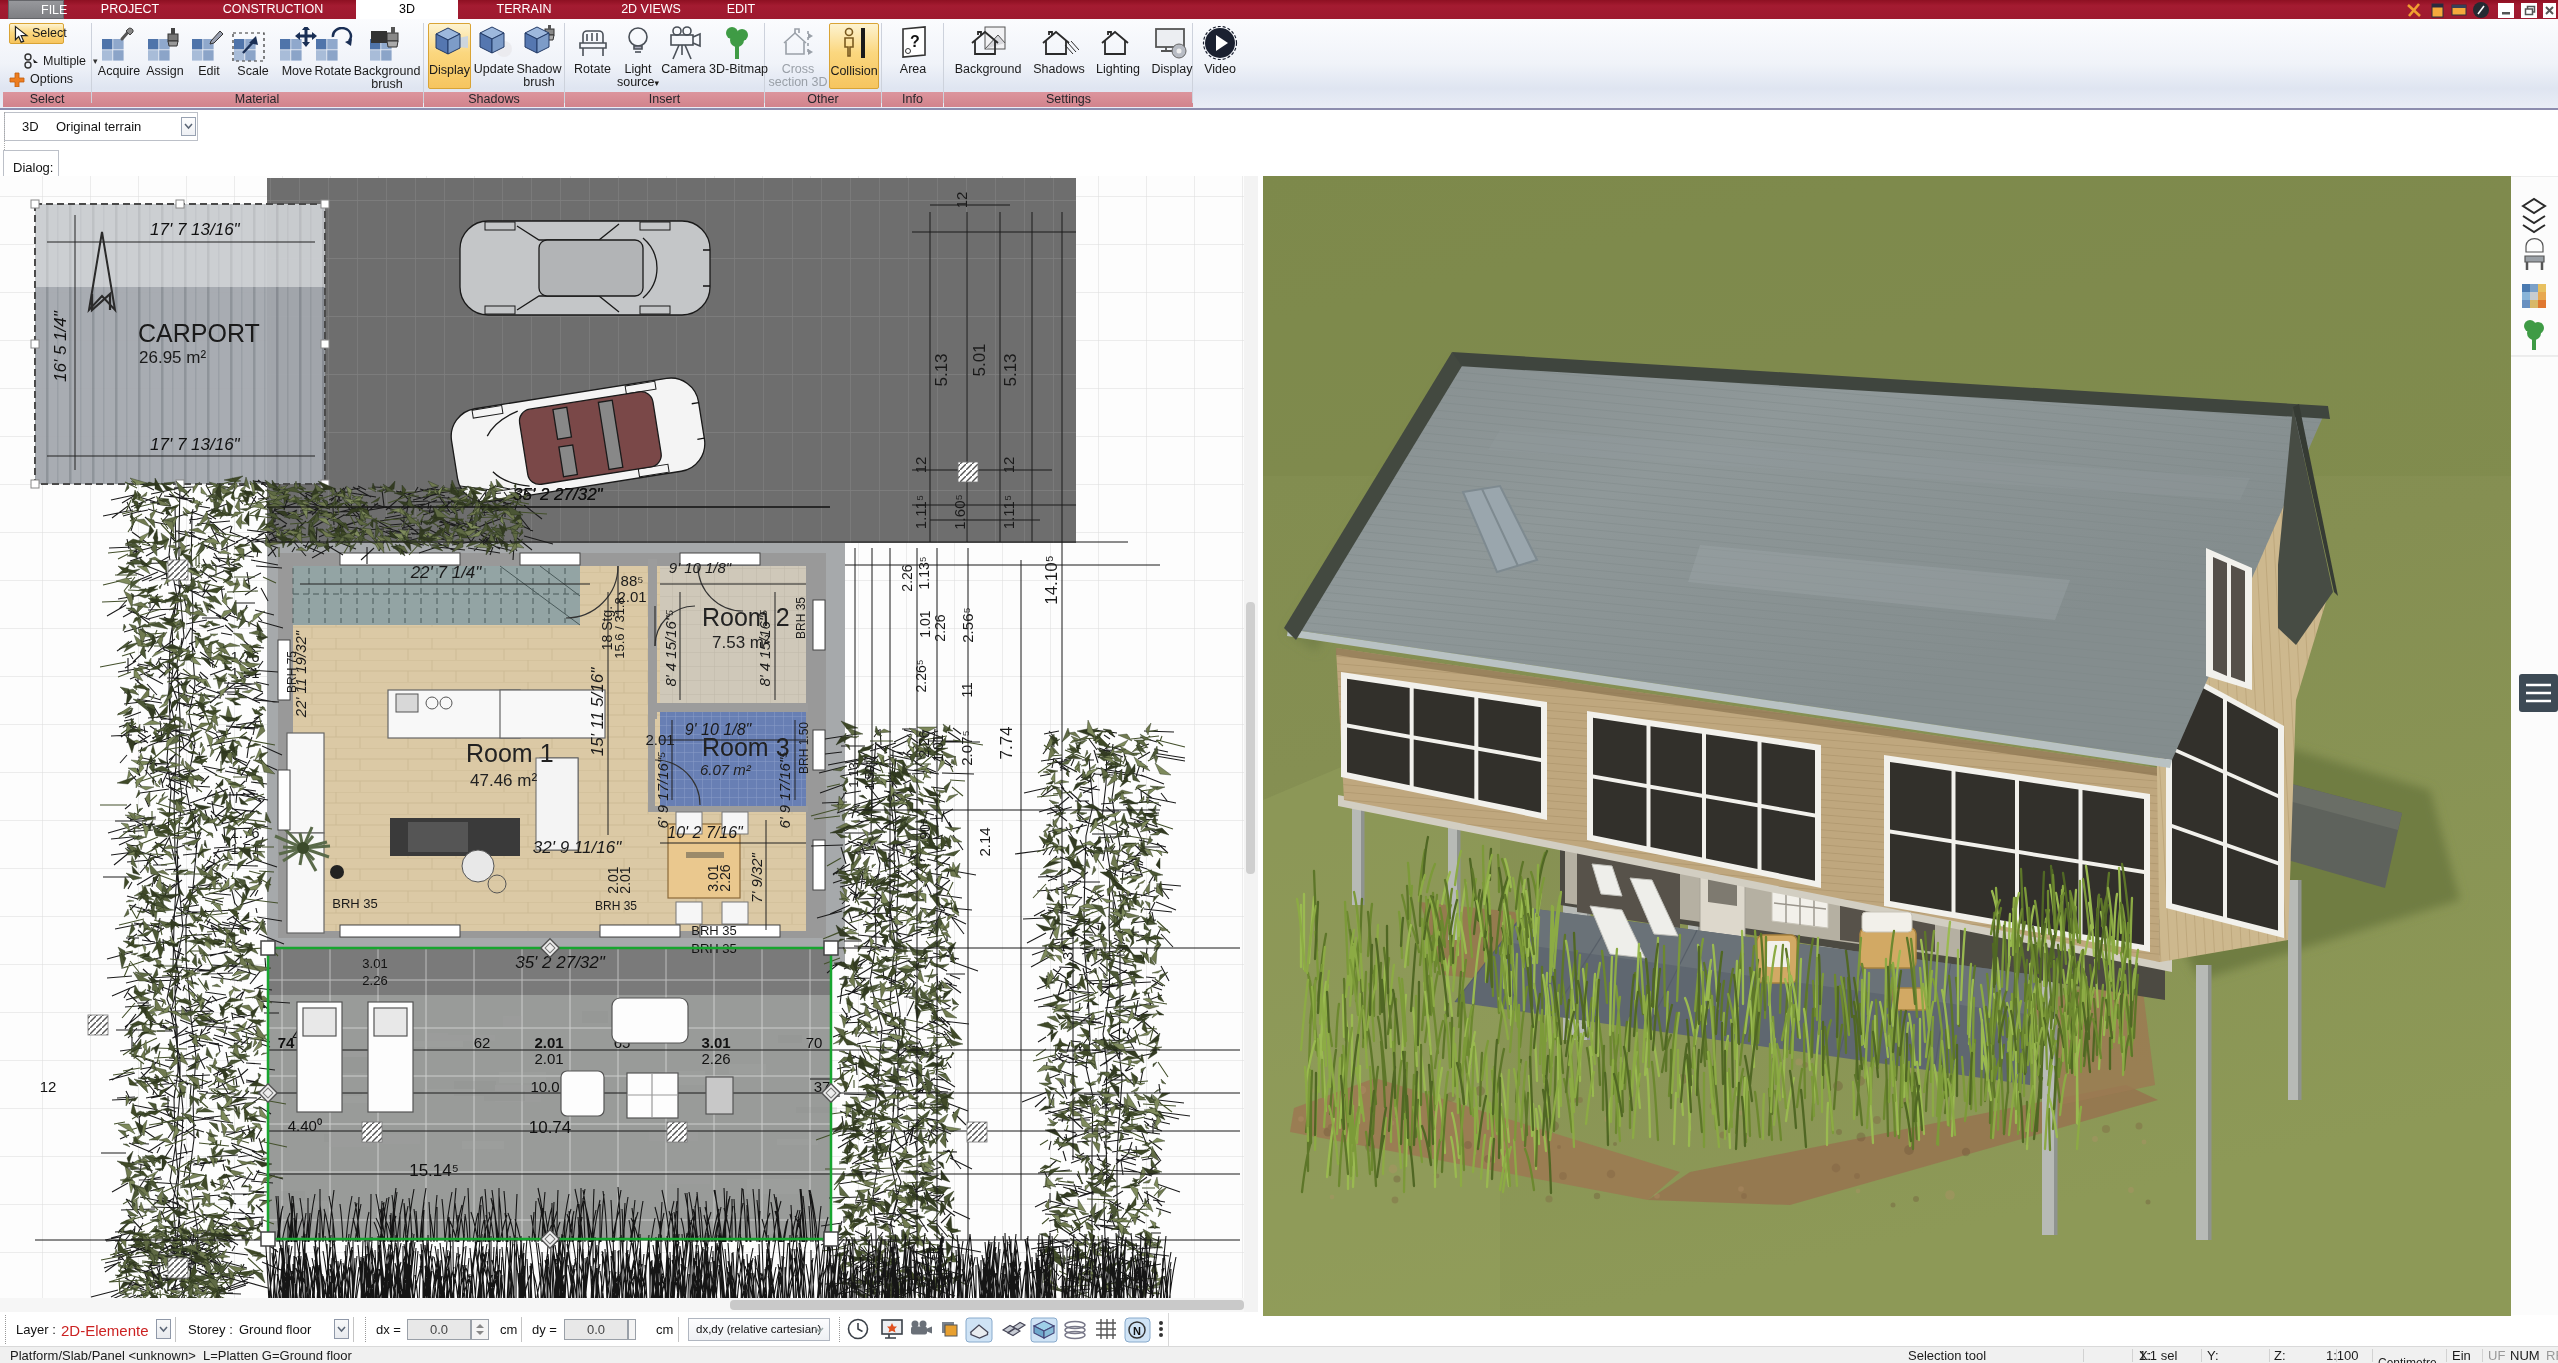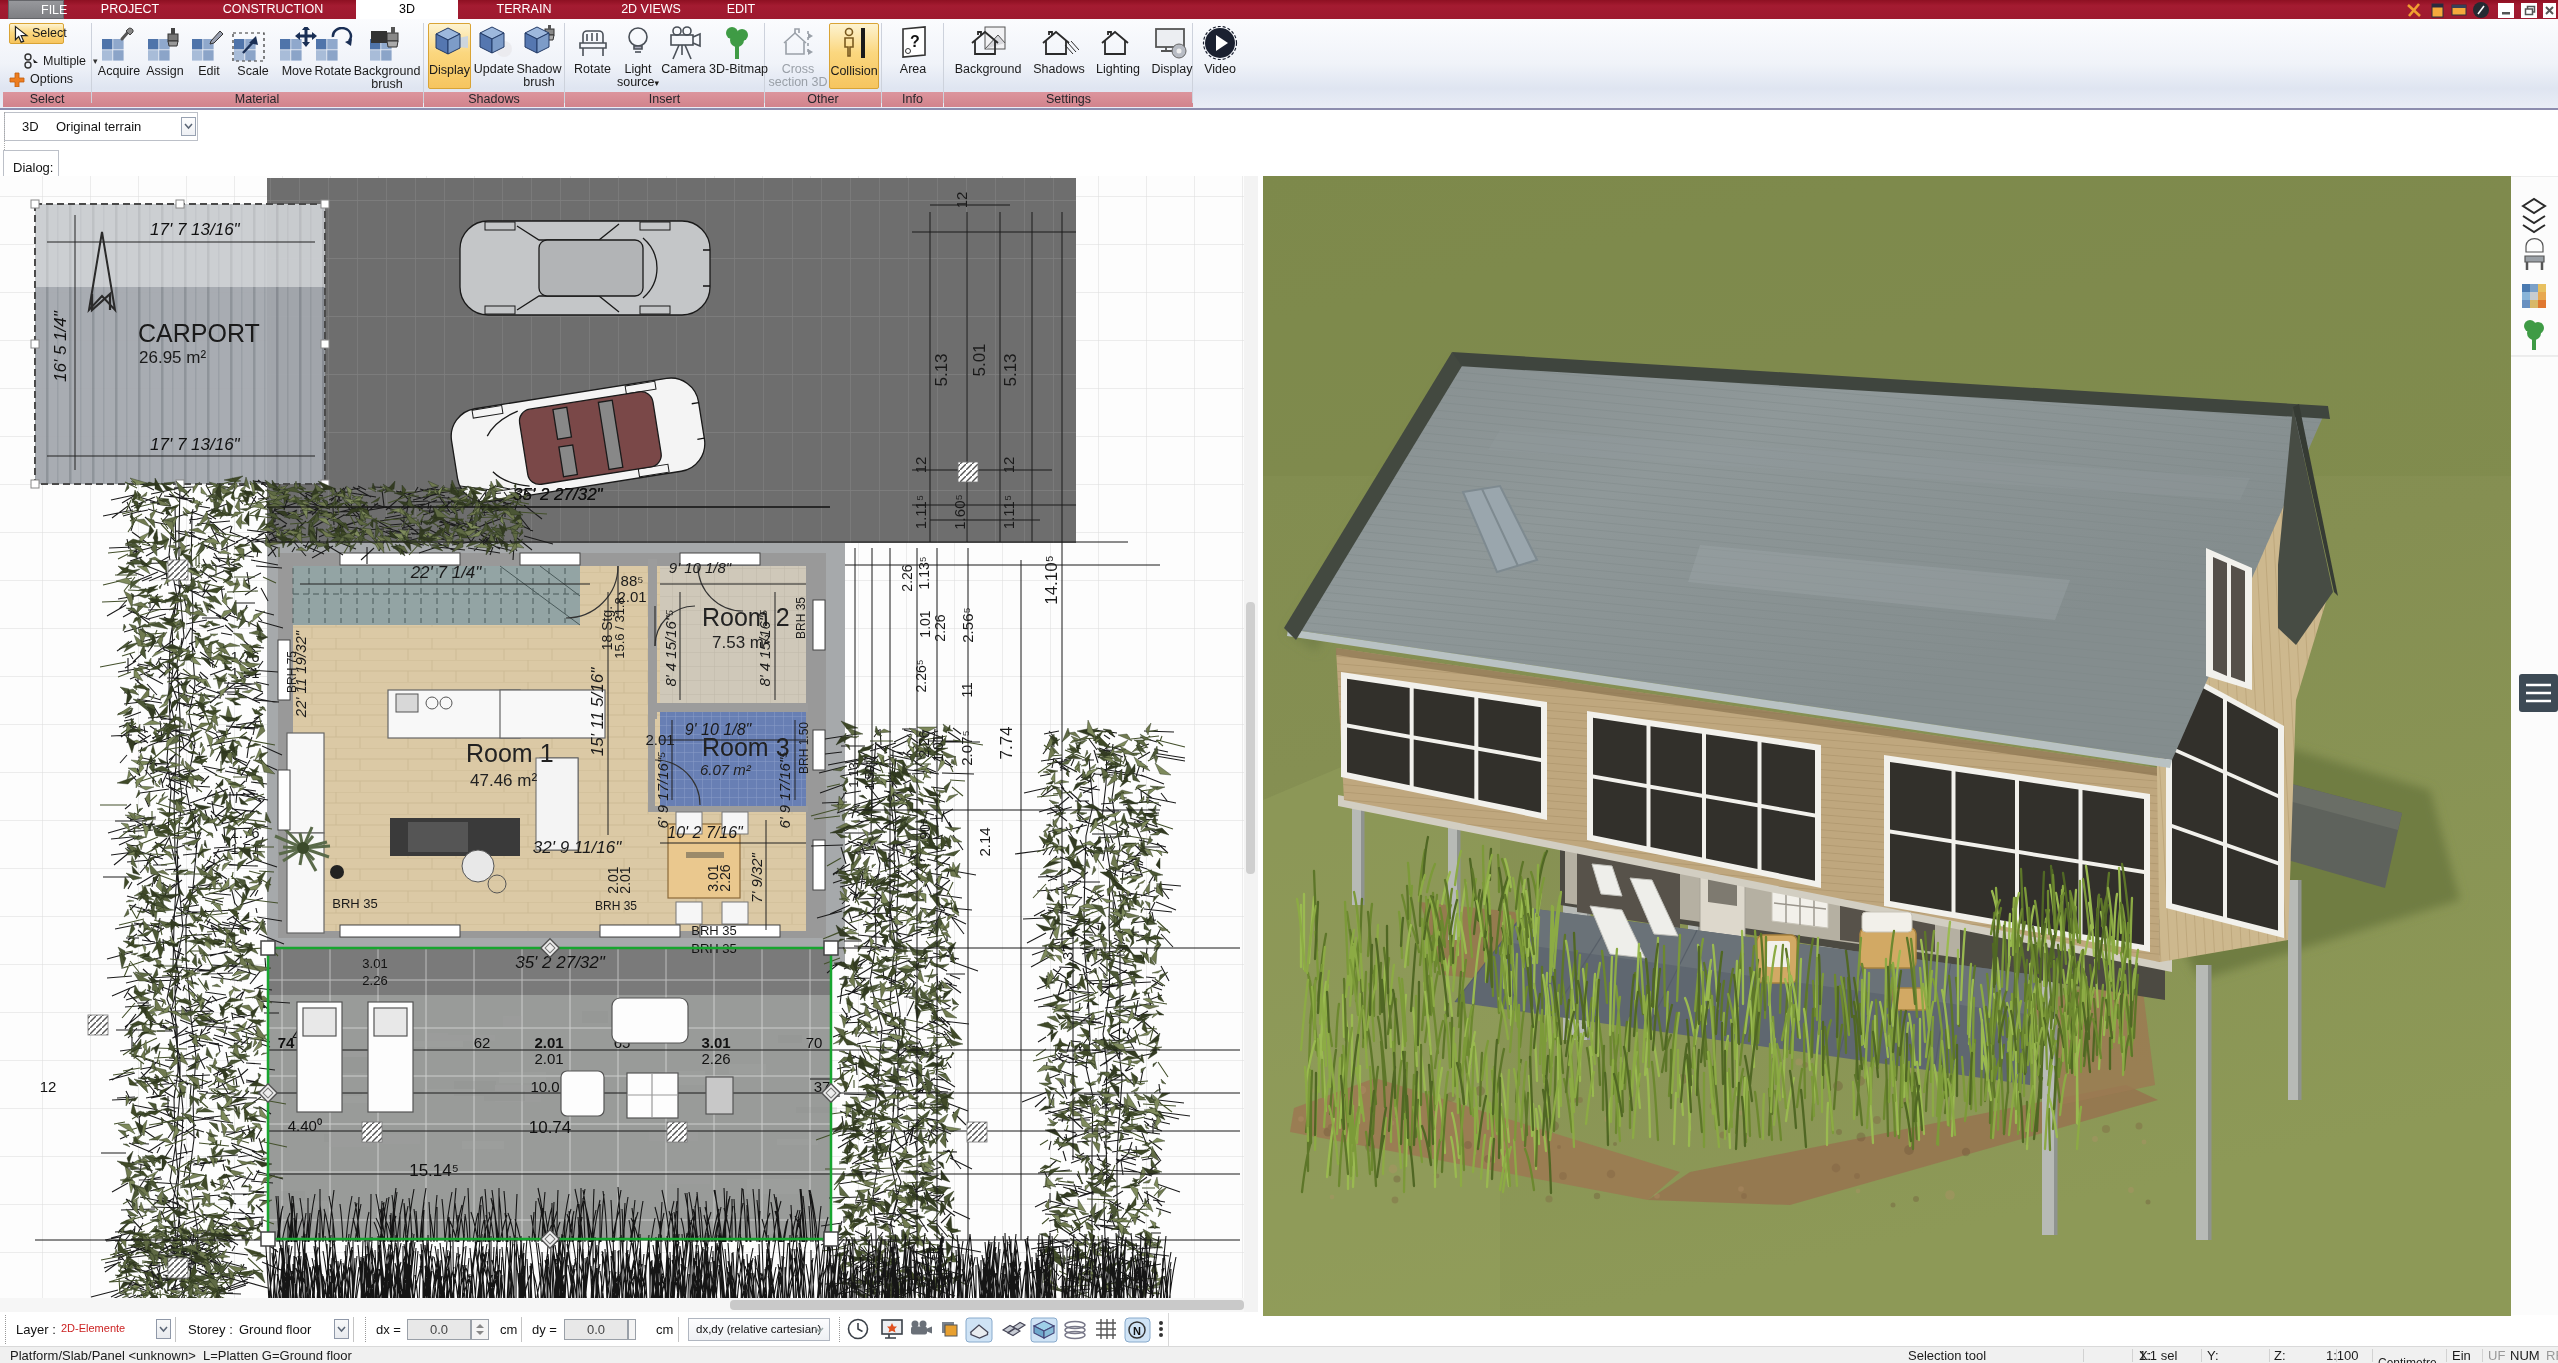--- a/index.html
+++ b/index.html
@@ -1129,21 +1129,21 @@
       <g stroke="#fff" stroke-width="2.5">
         <path d="M15,509 h25"></path>
         <path d="M15,517 h25"></path>
         <path d="M15,525 h25"></path>
       </g>
 </svg>
   </div>
 <div id="btoolbar">
 <div class="abs" style="left:5px;top:2px;bottom:2px;width:1px;border-left:1px dotted #999;"></div>
 <span class="abs" style="left:16px;top:9px;font-size:13px;color:#111;">Layer :</span>
-<span class="abs" style="left:61px;top:9px;font-size:11px;color:#cc2222;">2D-Elemente</span>
+<span class="abs" style="left:61px;top:9px;font-size:15px;color:#cc2222;">2D-Elemente</span>
 <span class="ddbox" style="left:156px;top:6px;width:15px;height:20px;">
       <svg width="13" height="18" viewBox="0 0 13 18">
         <path d="M3,7 l3.5,4 3.5,-4" fill="none" stroke="#5a6575" stroke-width="1.5"></path>
       </svg>
     </span>
 <div class="bt-sep" style="left:175px;"></div>
 <span class="abs" style="left:188px;top:9px;font-size:13px;color:#111;">Storey :</span>
 <span class="abs" style="left:239px;top:9px;font-size:13px;color:#111;">Ground floor</span>
 <span class="ddbox" style="left:334px;top:6px;width:15px;height:20px;">
       <svg width="13" height="18" viewBox="0 0 13 18">

